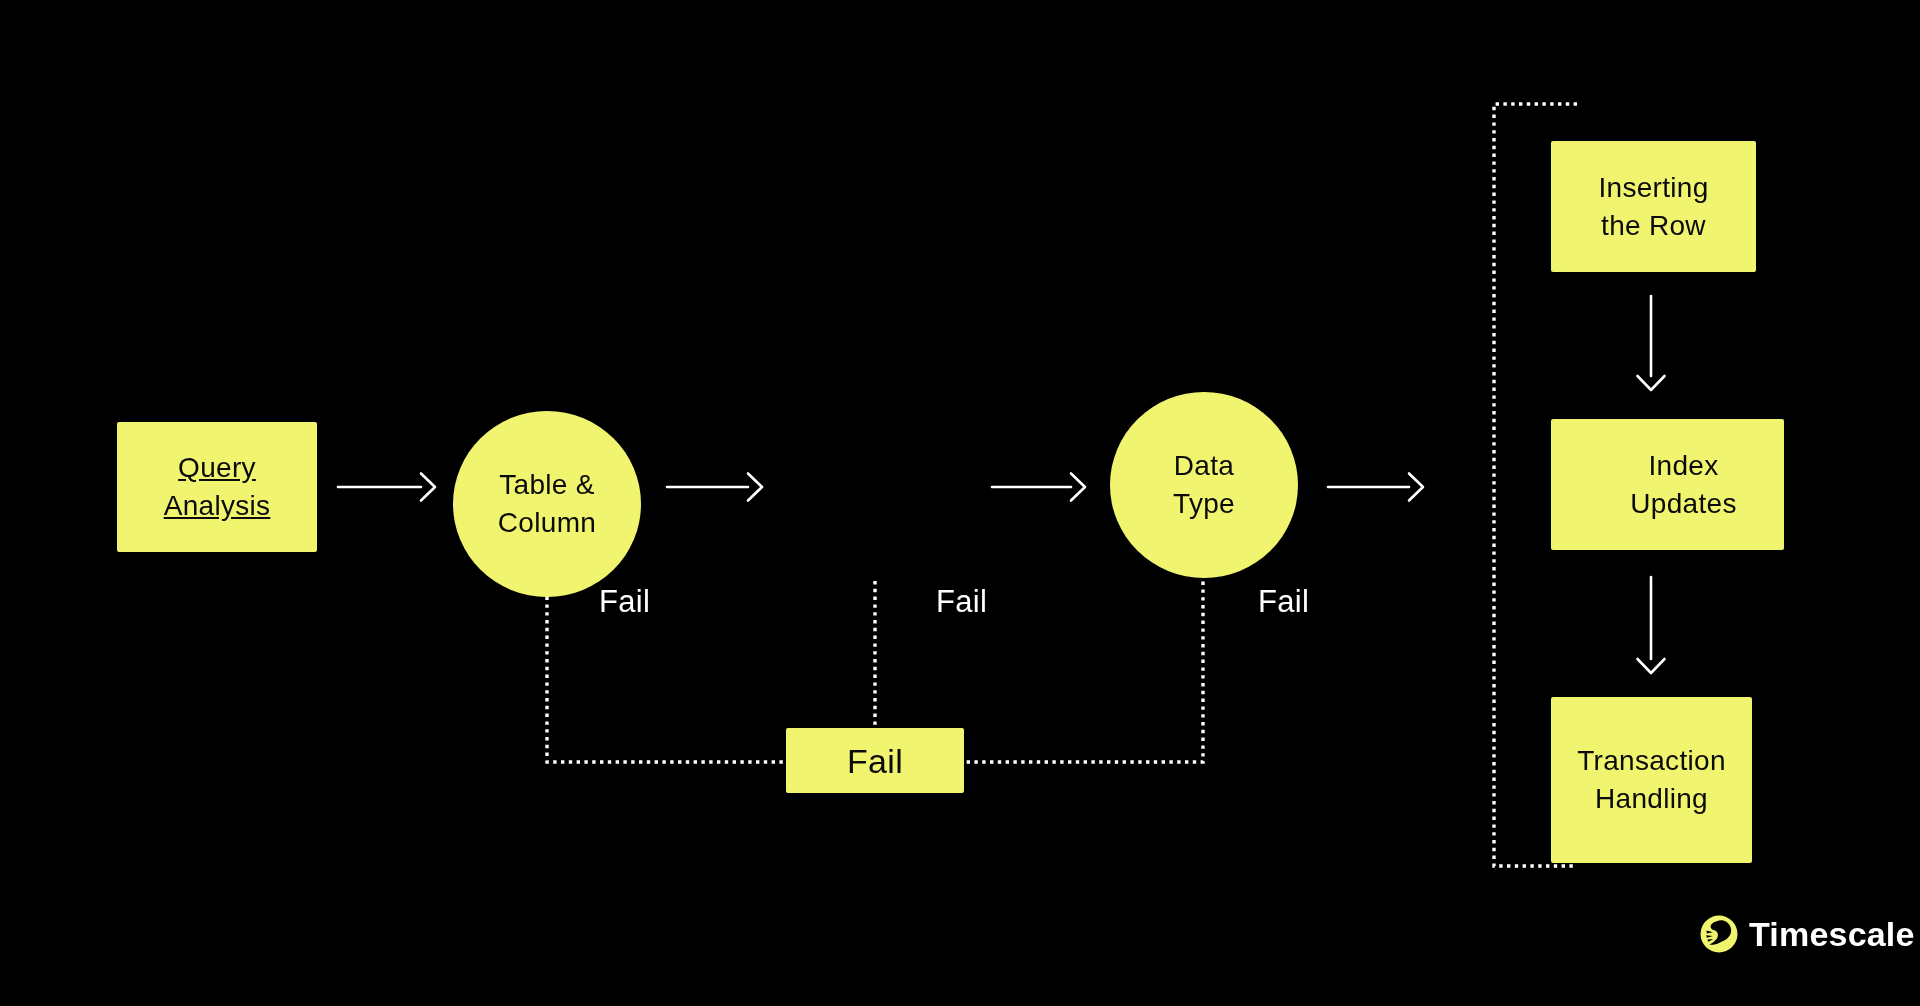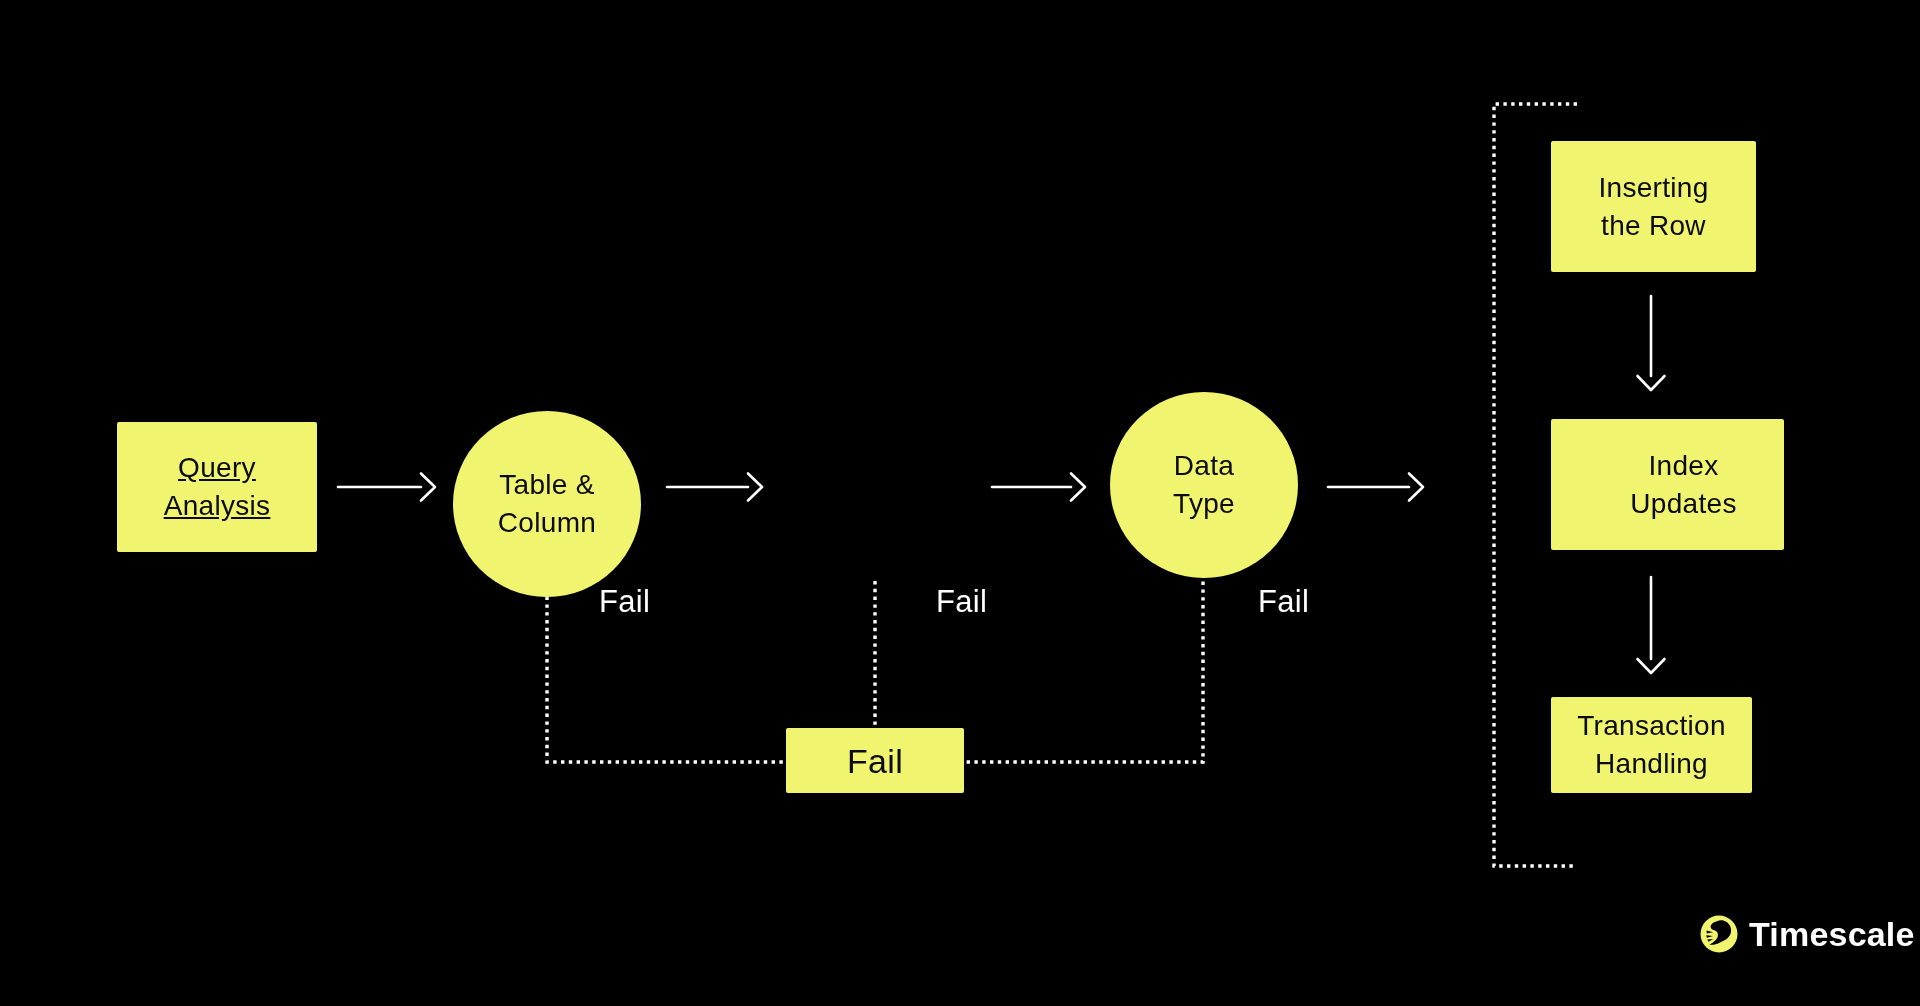--- a/index.html
+++ b/index.html
@@ -36,21 +36,21 @@
   .query-box{left:117px;top:422px;width:200px;height:130px;text-decoration:underline;}
   .circle-1{left:453px;top:411px;width:188px;height:186px;}
   .circle-2{left:784px;top:392px;width:188px;height:186px;}
   .circle-3{left:1110px;top:392px;width:188px;height:186px;}
   .fail-1{left:599px;top:585px;}
   .fail-2{left:936px;top:585px;}
   .fail-3{left:1258px;top:585px;}
   .error-box{left:786px;top:728px;width:178px;height:65px;}
   .step-1{left:1551px;top:141px;width:205px;height:131px;}
   .step-2{left:1551px;top:419px;width:201px;height:131px;padding-left:32px;}
-  .step-3{left:1551px;top:697px;width:201px;height:96px;}
+  .step-3{left:1551px;top:697px;width:201px;height:166px;}
 </style>
 </head>
 <body>
 
 <div class="canvas">
 
   <svg class="connectors" viewBox="0 0 1920 1006" aria-hidden="true">
 
     <g>
       <path class="arrow" d="M338 487 H421"></path>

